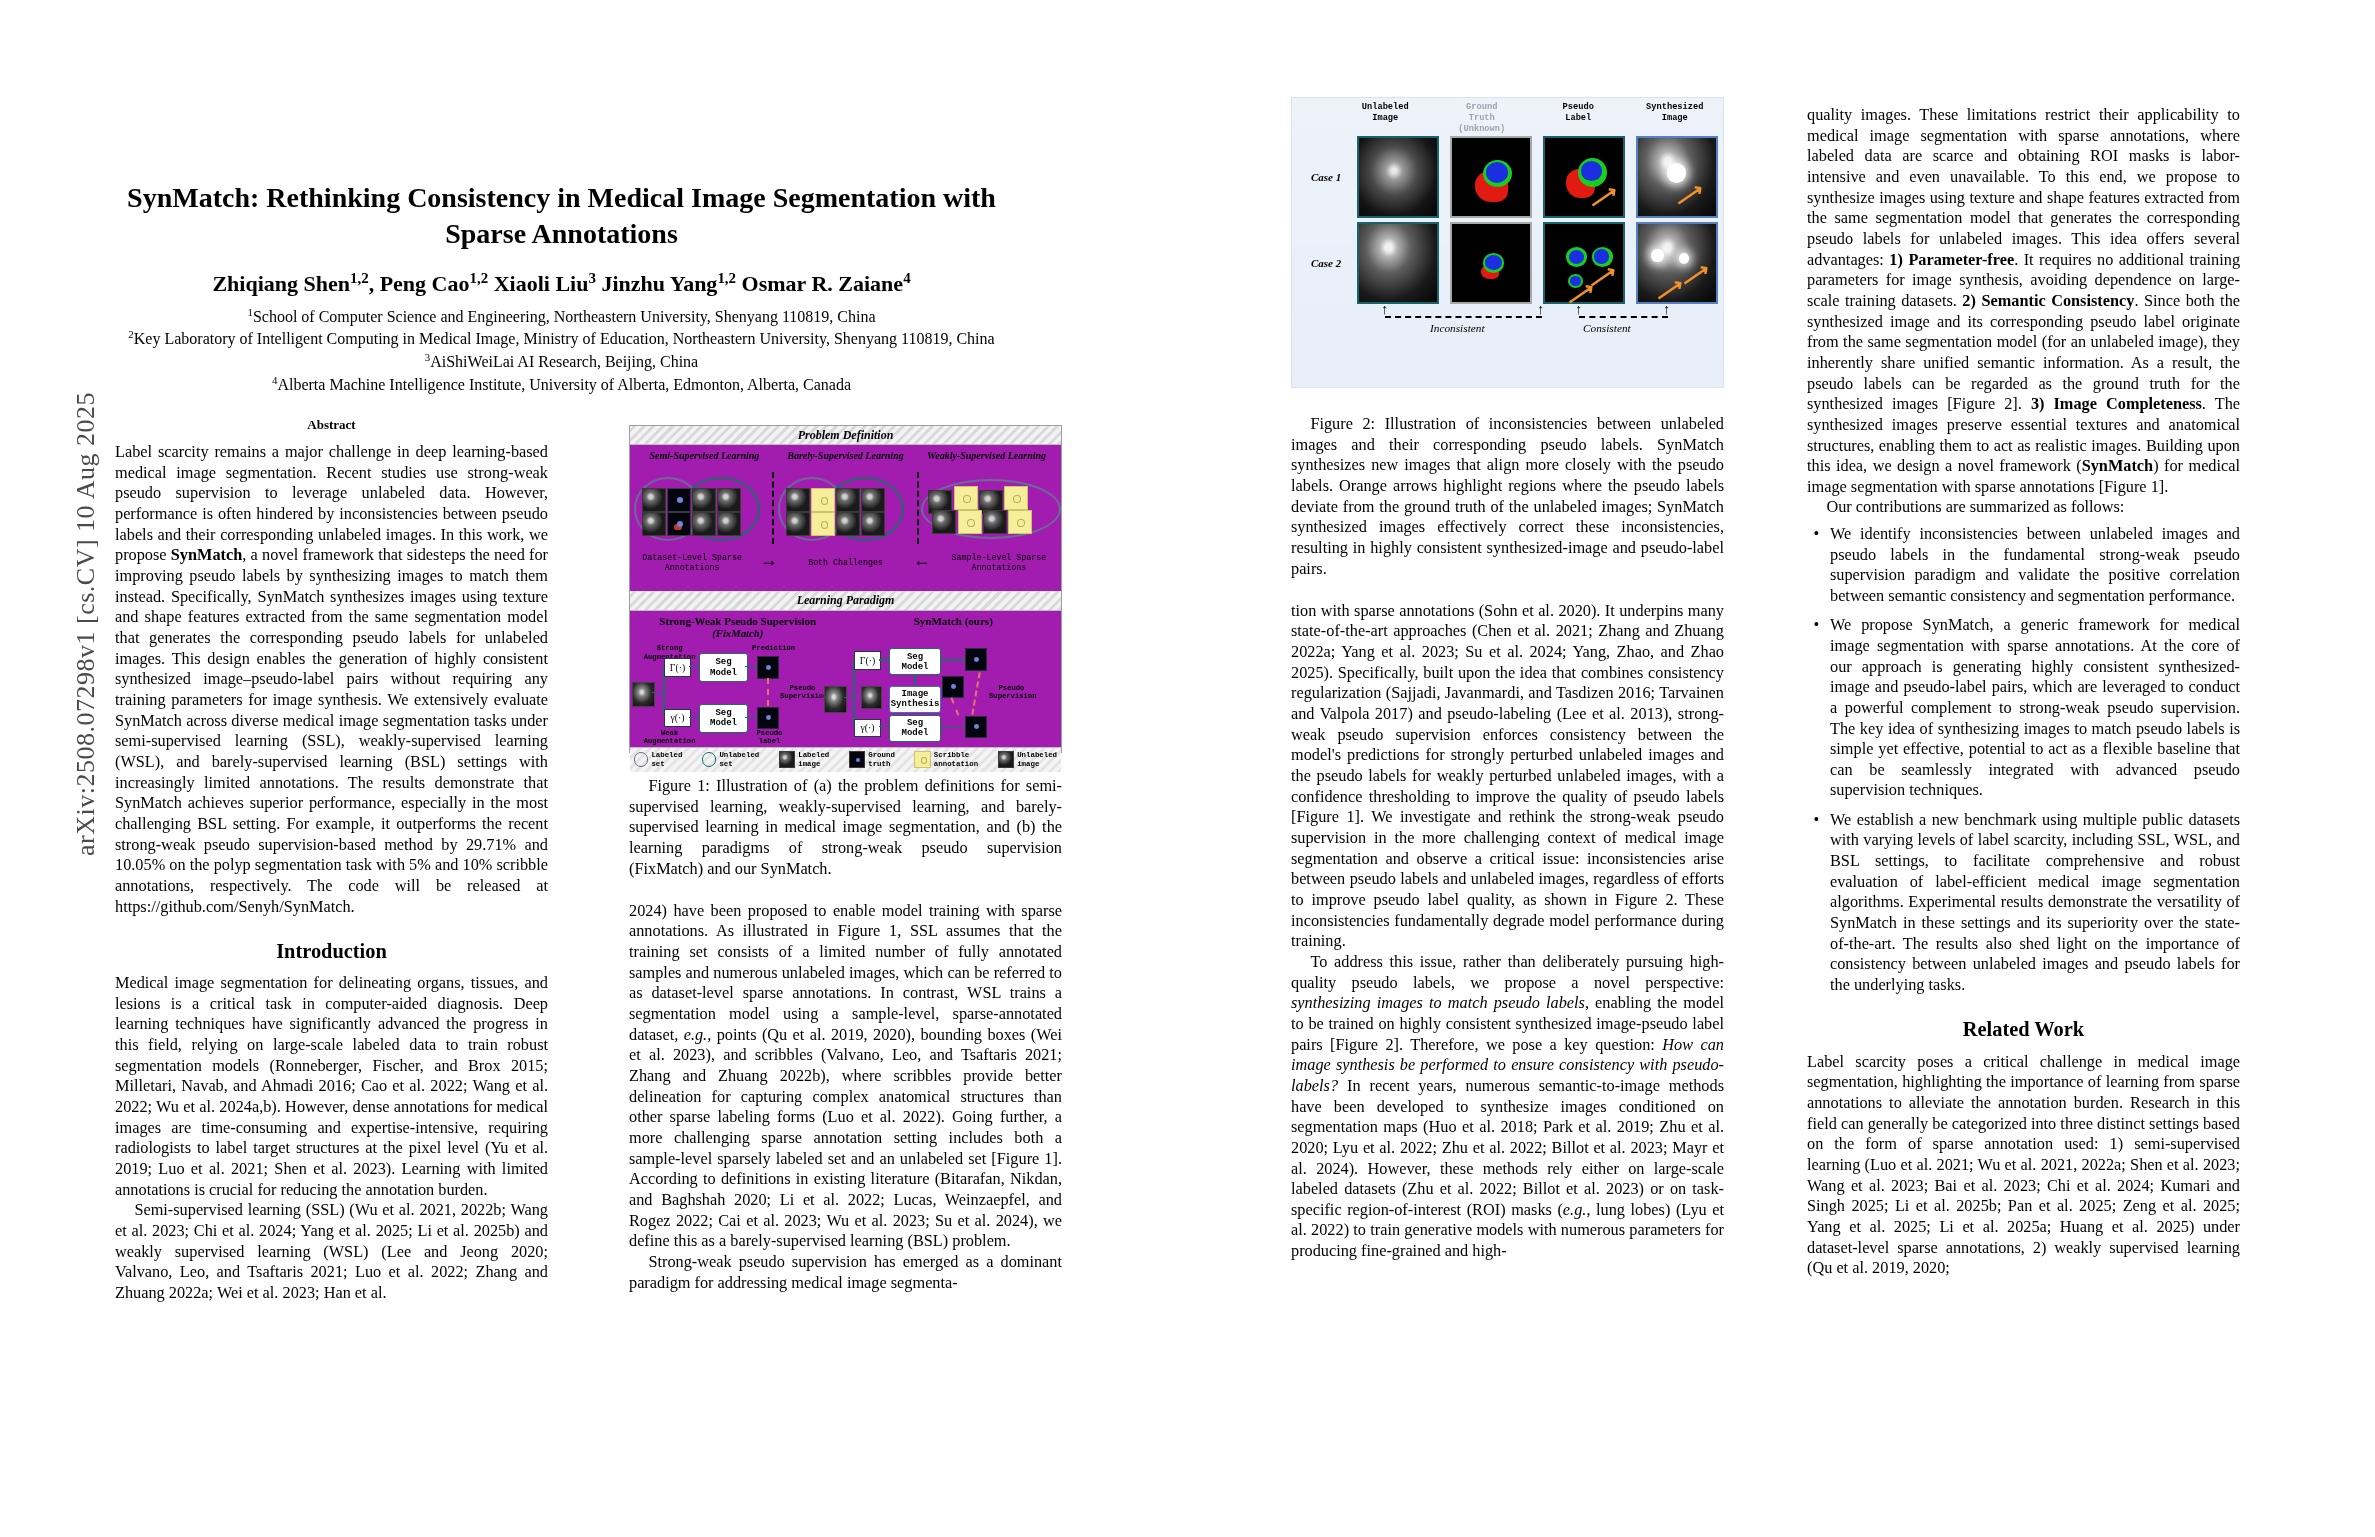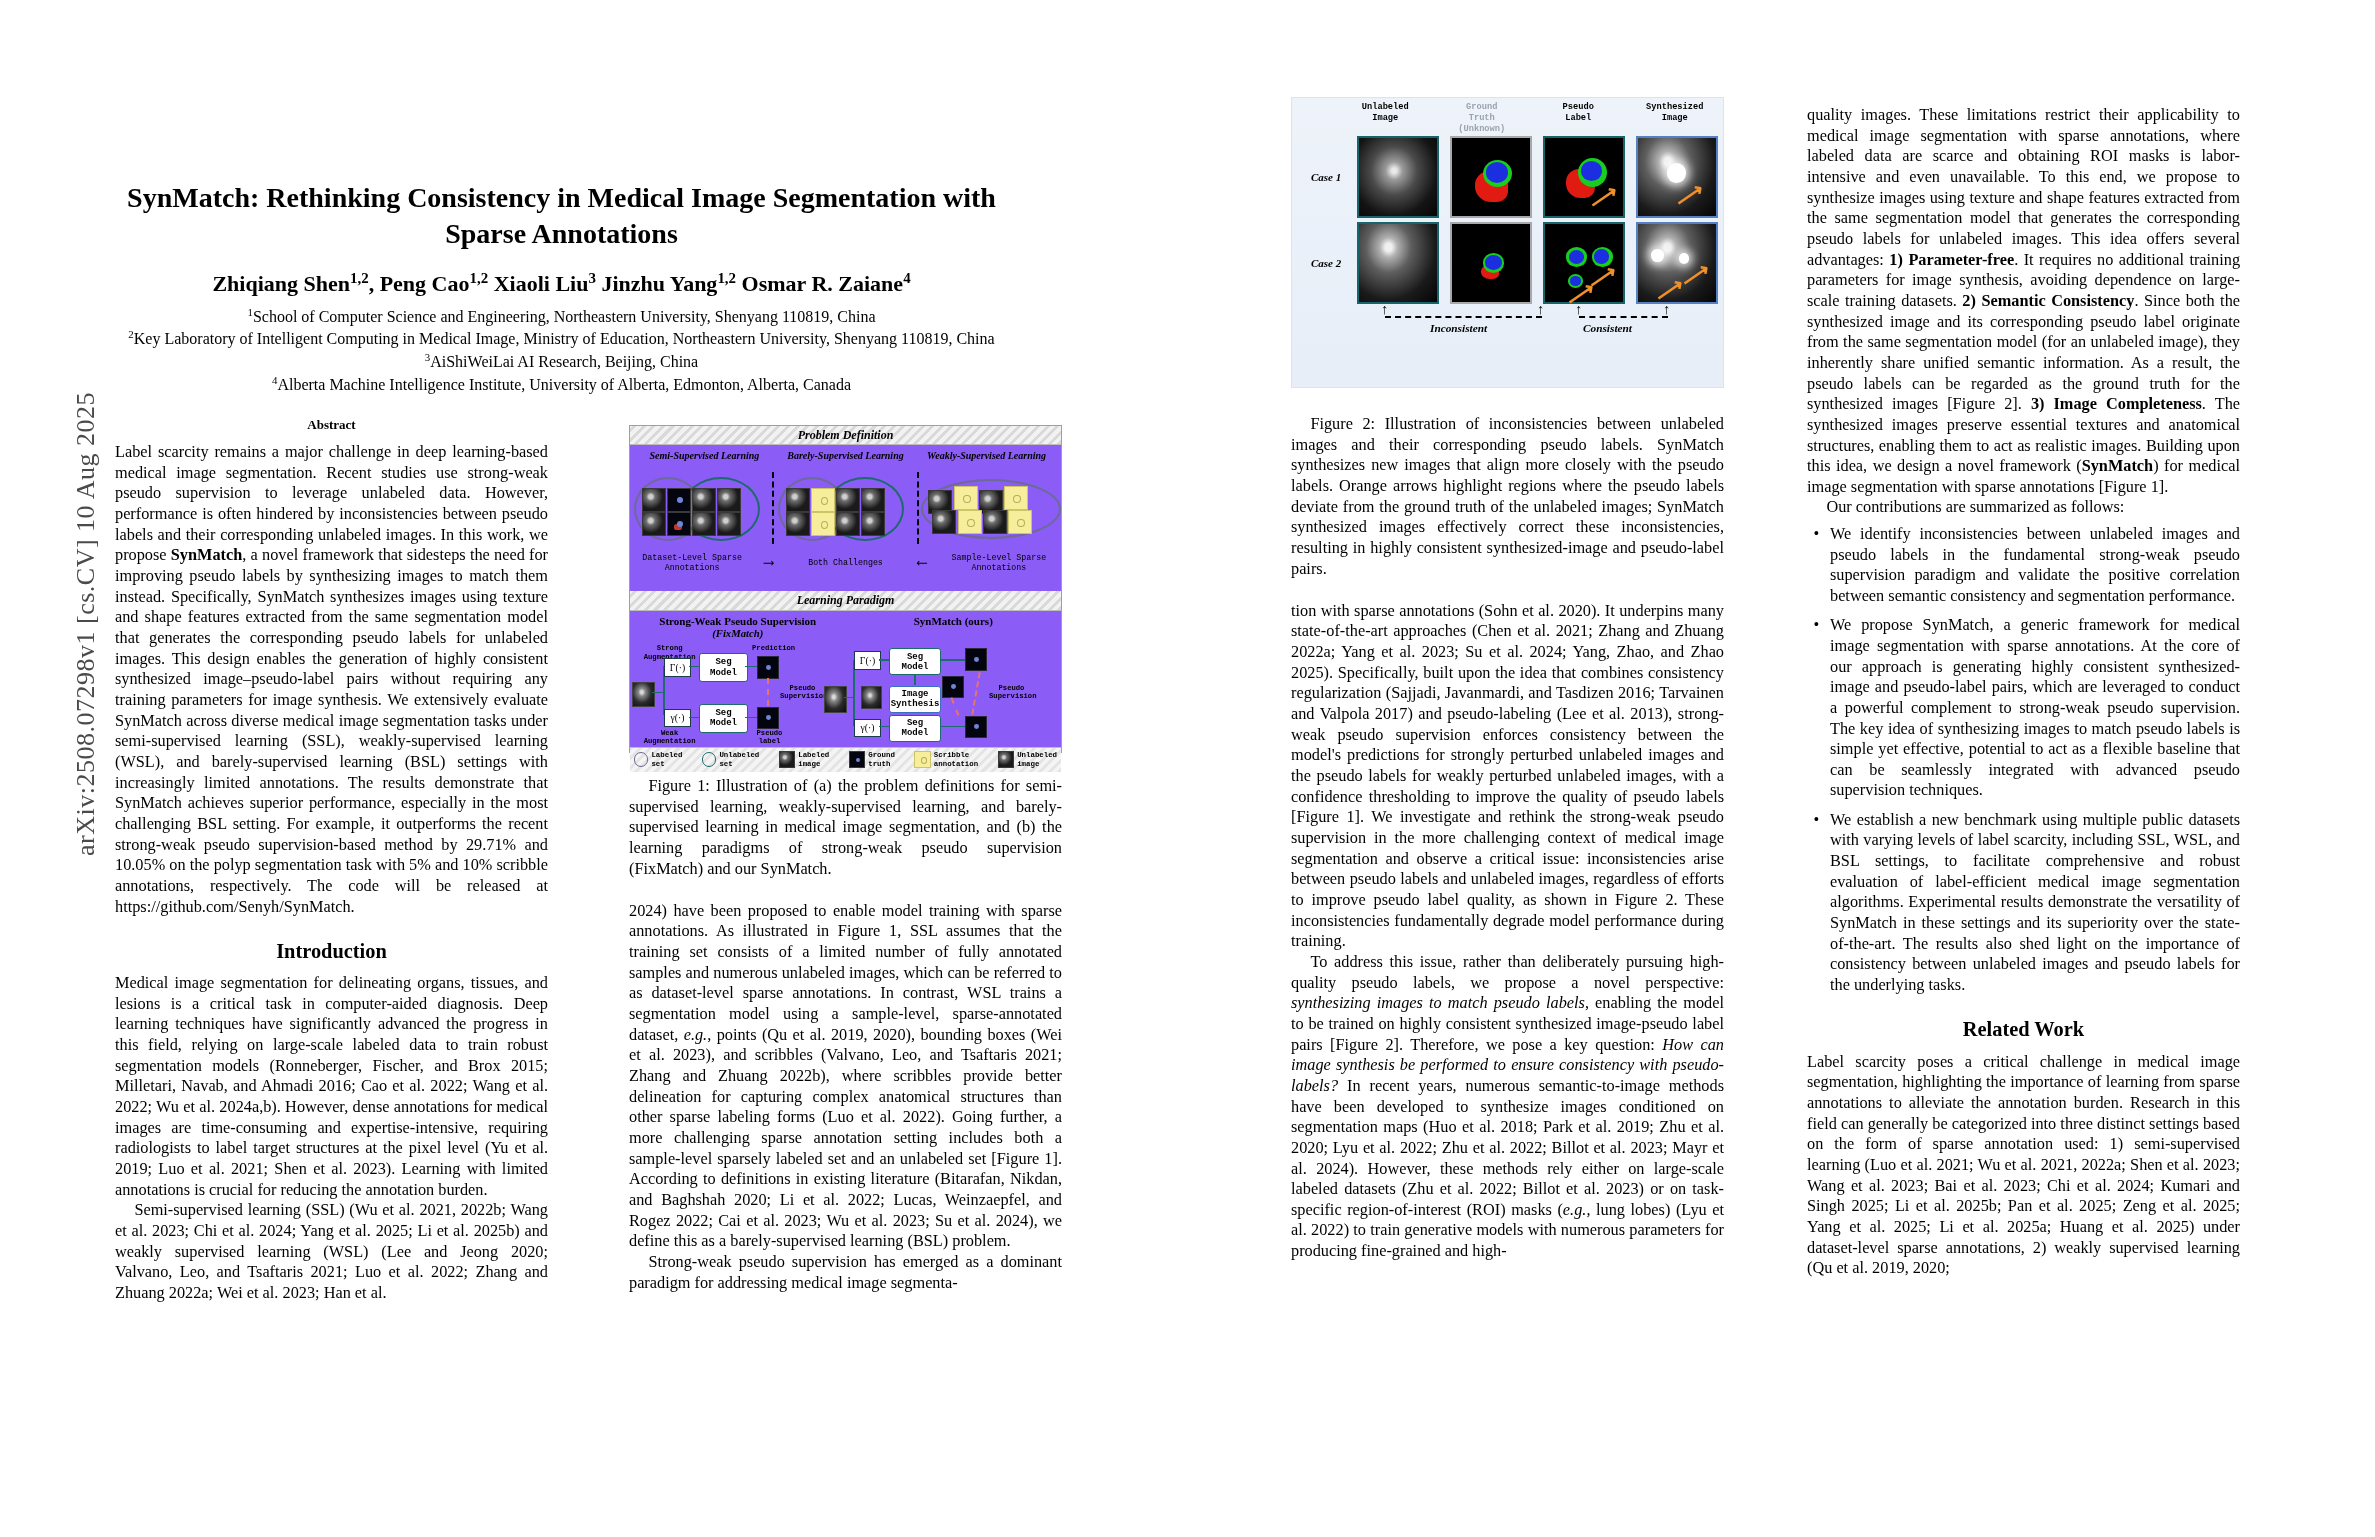--- a/index.html
+++ b/index.html
@@ -80,21 +80,21 @@
     line-height:1.268;
   }
   ul.contrib li:before{
     content:"\2022"; position:absolute; left:-16.5px; top:0;
   }
 
   
   .fig1{
     position:absolute; left:629px; top:425px;
     width:433px; height:328px;
-    border:1px solid #9aa0a6; background:#8b5cf6;
+    border:1px solid #9aa0a6; background:#a21caf;
     box-sizing:border-box;
   }
   .hatch-bar{
     height:19.4px; width:100%;
     background:
       repeating-linear-gradient(-45deg,
         #d9d9d9 0 2.9px, #f2f2f2 2.9px 6.8px);
     border-bottom:1px solid #bdbdbd;
     display:flex; align-items:center; justify-content:center;
     font-style:italic; font-weight:bold; font-size:12px;
@@ -253,21 +253,21 @@
   .seg-red{ position:absolute; background:#e21b12; border-radius:45% 40% 35% 50%; }
   .seg-green{ position:absolute; background:#17cf1c; border-radius:50%; }
   .seg-blue{ position:absolute; background:#1b2fe0; border-radius:50%; }
   .hot{ position:absolute; border-radius:50%; background:#fff;
         box-shadow:0 0 8.7px 3.9px rgba(255,255,255,.75); }
   .arrow-orange{ position:absolute; color:#f0902a; font-size:20.4px; line-height:1;
                  transform:rotate(-35deg); font-weight:bold; }
   .f2-footer{ position:relative; height:33px; }
   .f2-dash{ position:absolute; border-top:2.9px dashed #000; }
   .f2-up{ position:absolute; font-size:14.6px; line-height:1; }
-  .f2-foot-lbl{ position:absolute; font-style:italic; font-weight:bold; font-size:11.3px; }
+  .f2-foot-lbl{ position:absolute; font-style:italic; font-weight:normal; font-size:11.3px; }
 </style>
 </head>
 <body>
 
 <div class="page">
 
   <div class="arxiv-stamp">arXiv:2508.07298v1  [cs.CV]  10 Aug 2025</div>
 
   <div class="titleblock">
     <h1 class="paper-title">SynMatch: Rethinking Consistency in Medical Image Segmentation with Sparse Annotations</h1>

